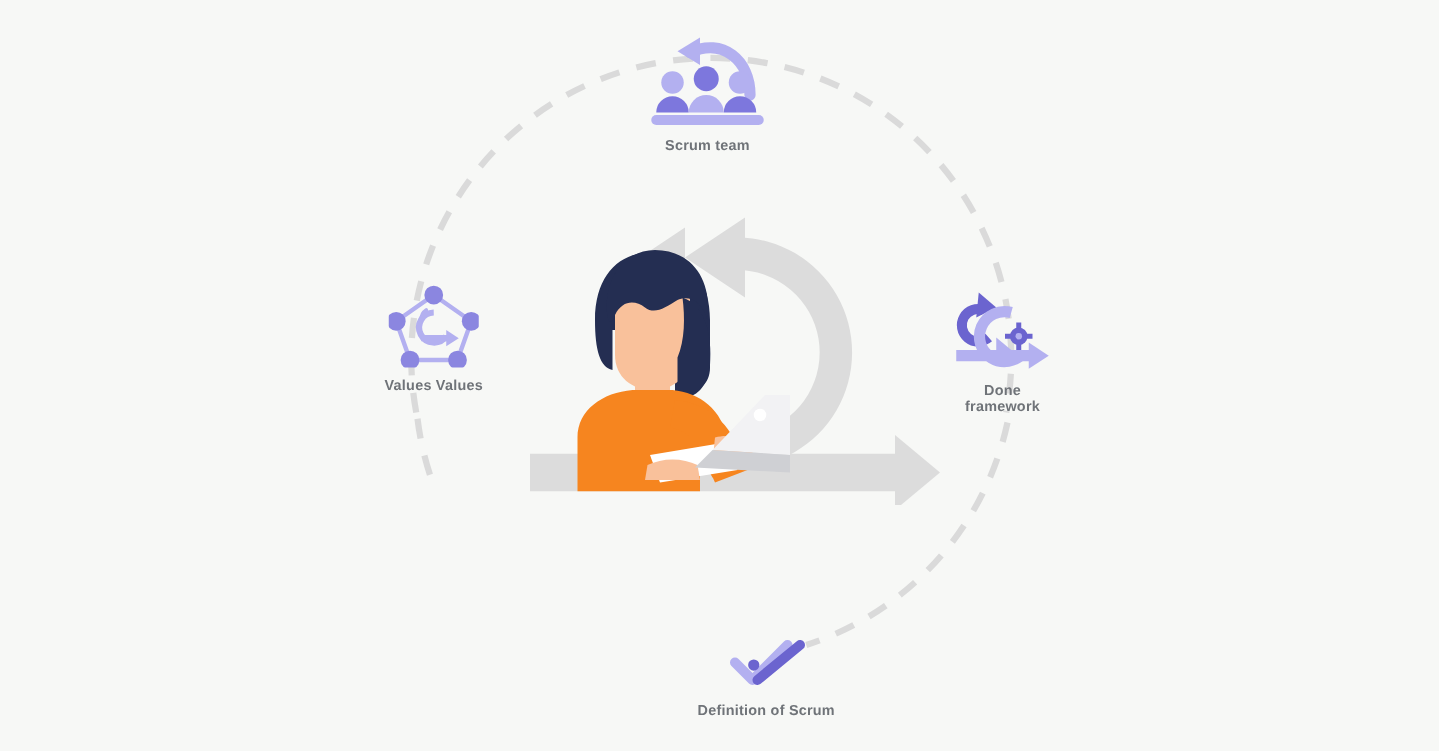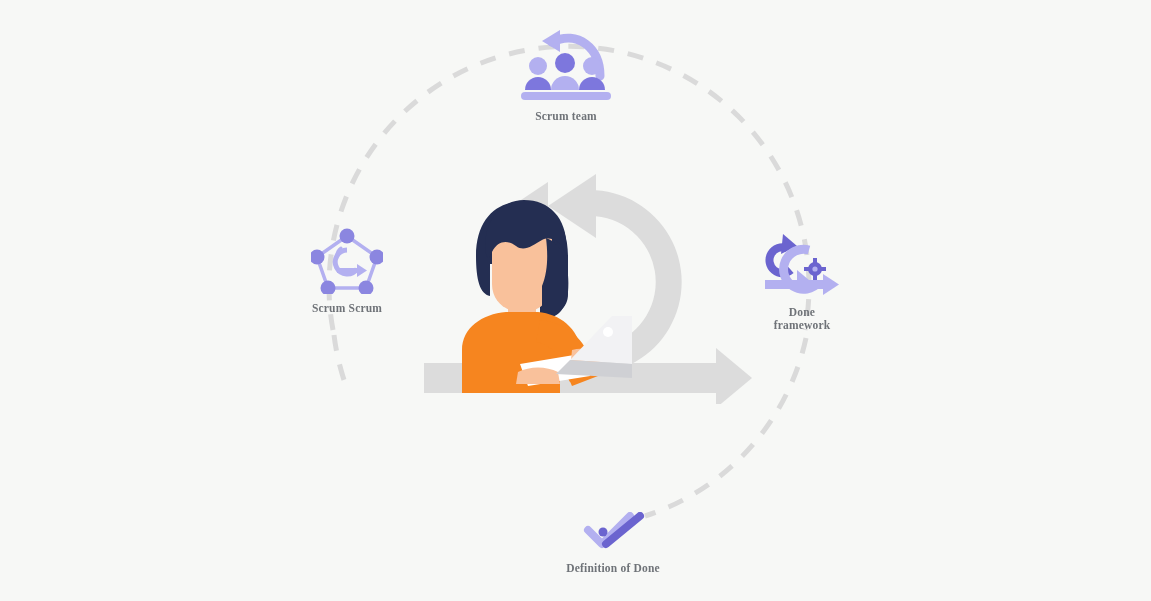--- a/index.html
+++ b/index.html
@@ -13,21 +13,20 @@
     font-family: "Liberation Sans", sans-serif;
     overflow: hidden;
     position: relative;
   }
   #stage {
     position: absolute;
     left: 0;
     top: 0;
     width: 1151px;
     height: 601px;
-    font-family: Liberation Serif, serif;
   }
   .node {
     position: absolute;
     text-align: center;
   }
   .node-label {
     font-size: 11.5px;
     font-weight: bold;
     color: #6f7378;
     letter-spacing: 0.2px;
@@ -201,21 +200,21 @@
         <rect x="26" y="40" width="22" height="5" fill="#b3b0f0"></rect>
         <polygon points="46,36 56,42.5 46,49" fill="#b3b0f0"></polygon>
 
         <circle cx="36" cy="8" r="7.5" fill="#8b86e0"></circle>
         <circle cx="66" cy="29" r="7.5" fill="#8b86e0"></circle>
         <circle cx="55" cy="60" r="7.5" fill="#8b86e0"></circle>
         <circle cx="17" cy="60" r="7.5" fill="#8b86e0"></circle>
         <circle cx="6" cy="29" r="7.5" fill="#8b86e0"></circle>
       </svg>
     </span>
-    <div class="node-label">Scrum Scrum</div>
+    <div class="node-label">Values Values</div>
   </div>
 
   <div class="node" id="node-scrum-framework">
     <span class="icon-box">
       <svg width="90" height="70" viewBox="0 0 90 70">
 
         <path d="M 30 20
                  A 13 13 0 1 0 34 42" fill="none" stroke="#6b64cf" stroke-width="8"></path>
         <polygon points="26,6 40,18 24,26" fill="#6b64cf"></polygon>
 
@@ -246,16 +245,16 @@
     <span class="icon-box">
       <svg width="70" height="42" viewBox="0 0 70 42">
 
         <path d="M 10 18 L 24 32 L 52 4" fill="none" stroke="#b3b0f0" stroke-width="8" stroke-linecap="round" stroke-linejoin="round"></path>
 
         <path d="M 28 32 L 62 4" fill="none" stroke="#6b64cf" stroke-width="8" stroke-linecap="round"></path>
 
         <circle cx="25" cy="20" r="4.5" fill="#6b64cf"></circle>
       </svg>
     </span>
-    <div class="node-label">Definition of Done</div>
+    <div class="node-label">Definition of Scrum</div>
   </div>
 
 </div>
 
 </body></html>

